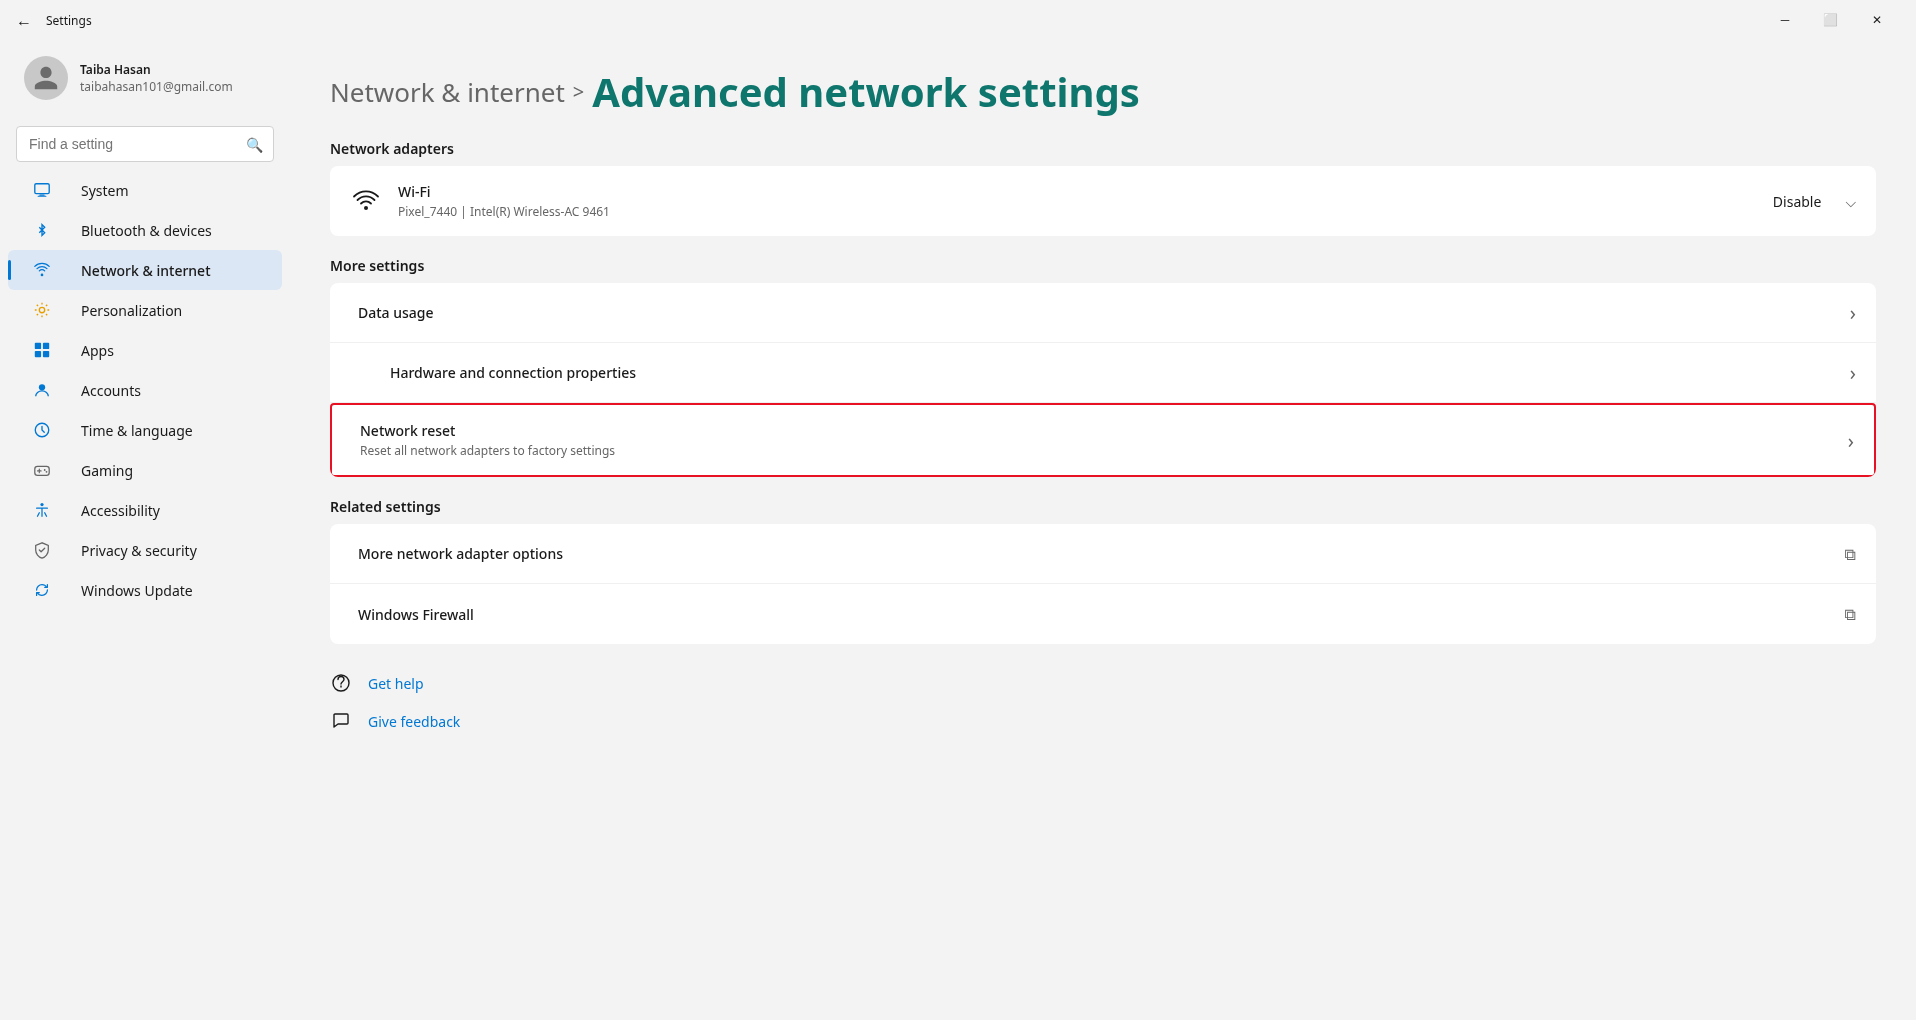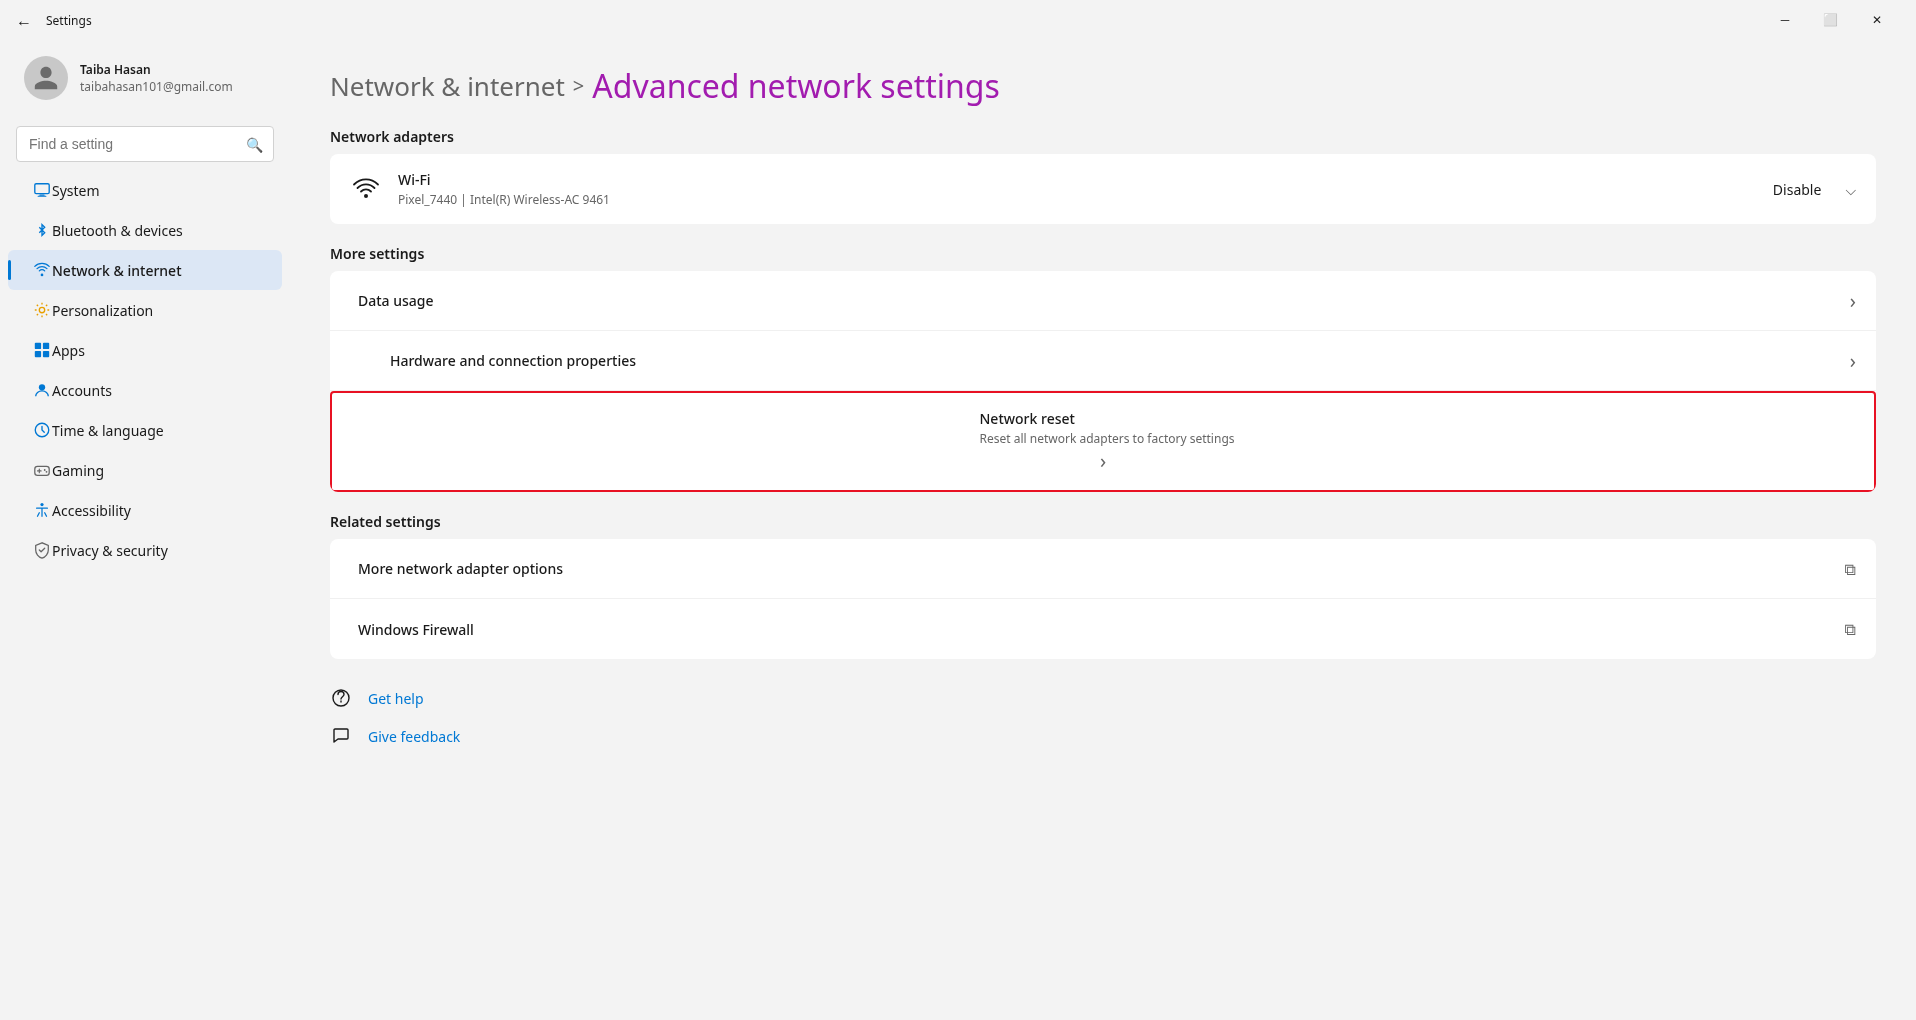--- a/index.html
+++ b/index.html
@@ -109,21 +109,21 @@
       right: 10px;
       top: 50%;
       transform: translateY(-50%);
       color: #666;
       font-size: 14px;
     }
 
     .nav-item {
       display: flex;
       align-items: center;
-      gap: 0;
+      gap: 29px;
       padding: 10px 16px 10px 24px;
       cursor: pointer;
       border-radius: 6px;
       margin: 0 8px;
       font-size: 14px;
       color: #1a1a1a;
       position: relative;
       text-align: center;
     }
     .nav-item.active {
@@ -169,23 +169,23 @@
     .breadcrumb-parent {
       font-size: 26px;
       color: #666;
       font-weight: 400;
     }
     .breadcrumb-sep {
       font-size: 20px;
       color: #666;
     }
     .breadcrumb-current {
-      font-size: 32px;
-      font-weight: 400;
-      color: #a21caf;
+      font-size: 40px;
+      font-weight: 700;
+      color: #0f766e;
     }
 
     .section-title {
       font-size: 14px;
       font-weight: 600;
       color: #1a1a1a;
       margin: 20px 0 8px 0;
     }
 
     .settings-card {
@@ -415,20 +415,30 @@
       <div class="nav-item">
         <span class="nav-icon">
           <svg viewBox="0 0 20 20" fill="none" stroke="#666" stroke-width="1.4">
               <path d="M10 2L3 5v5c0 4.1 3 7.9 7 9 4-1.1 7-4.9 7-9V5L10 2z"></path>
               <path d="M7 10l2 2 4-4" stroke-linecap="round" stroke-linejoin="round"></path>
             </svg>
         </span>
         <span>Privacy &amp; security</span>
       </div>
 
+      <div class="nav-item">
+        <span class="nav-icon">
+          <svg viewBox="0 0 20 20" fill="none" stroke="#0078d4" stroke-width="1.4">
+              <path d="M4 10a6 6 0 016-6 6 6 0 015.2 3" stroke-linecap="round"></path>
+              <path d="M16 10a6 6 0 01-6 6 6 6 0 01-5.2-3" stroke-linecap="round"></path>
+              <path d="M16 4v3h-3M4 16v-3h3" stroke-linecap="round" stroke-linejoin="round"></path>
+            </svg>
+        </span>
+        <span>Windows Update</span>
+      </div>
 
     </nav>
   </div>
 
   <div class="main-content">
 
     <div class="breadcrumb">
       <span class="breadcrumb-parent">Network &amp; internet</span>
       <span class="breadcrumb-sep">&gt;</span>
       <span class="breadcrumb-current">Advanced network settings</span>
@@ -472,21 +482,21 @@
 
       <div class="settings-row">
         <div class="row-text" style="padding-left:8px;margin-left:32px;">
           <div class="row-title">Hardware and connection properties</div>
         </div>
         <div class="row-action">
           <span class="chevron-right" style="font-size:20px;">›</span>
         </div>
       </div>
 
-      <div class="settings-row network-reset-highlighted" style="margin:0;flex-direction:column;">
+      <div class="settings-row network-reset-highlighted" style="margin:0;">
         <div class="row-text" style="padding-left:8px;">
           <div class="row-title">Network reset</div>
           <div class="row-subtitle">Reset all network adapters to factory settings</div>
         </div>
         <div class="row-action">
           <span class="chevron-right" style="font-size:20px;">›</span>
         </div>
       </div>
 
     </div>

